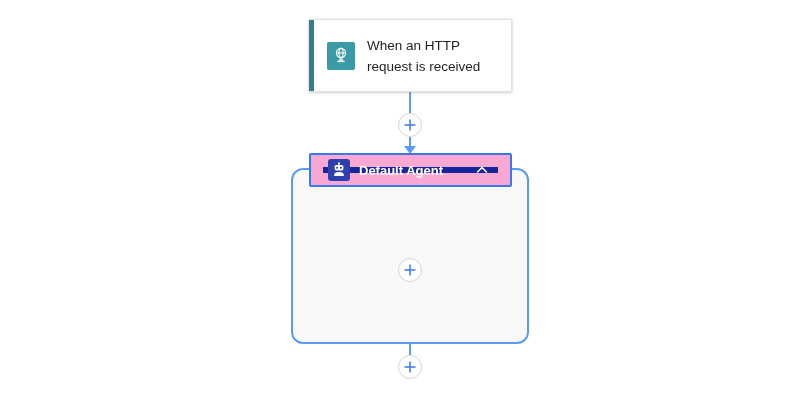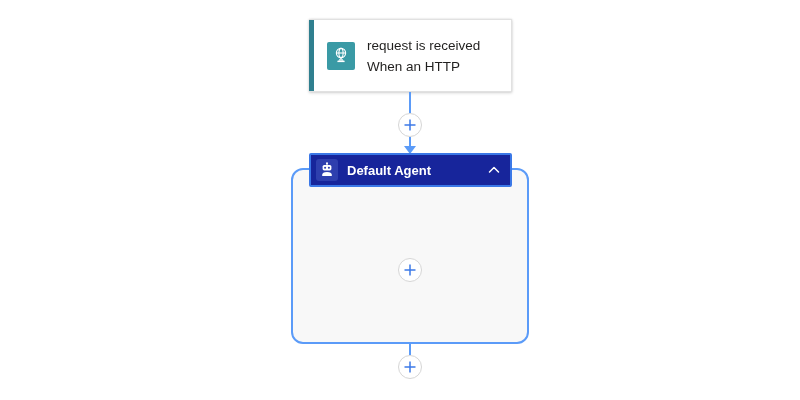--- a/index.html
+++ b/index.html
@@ -114,22 +114,22 @@
   
   .agent-header-wrap {
     position: absolute;
     left: 309px;
     top: 153px;
     width: 203px;
     height: 34px;
     border: 2px solid #3b78e7;
     border-radius: 2px;
     box-sizing: border-box;
-    padding: 0;
-    background: #c2410c;
+    padding: 12px;
+    background: #f9a8d4;
   }
   .agent-header {
     width: 100%;
     height: 100%;
     background: #17259b;
     display: flex;
     align-items: center;
     box-sizing: border-box;
     cursor: pointer;
   }
@@ -185,22 +185,22 @@
         <circle cx="10" cy="7" r="4.6" fill="none" stroke="#ffffff" stroke-width="1.2"></circle>
         <ellipse cx="10" cy="7" rx="2.1" ry="4.6" fill="none" stroke="#ffffff" stroke-width="1.1"></ellipse>
         <line x1="5.4" y1="7" x2="14.6" y2="7" stroke="#ffffff" stroke-width="1.1"></line>
         <line x1="10" y1="11.6" x2="10" y2="15" stroke="#ffffff" stroke-width="1.2"></line>
         <line x1="6.4" y1="15.4" x2="13.6" y2="15.4" stroke="#ffffff" stroke-width="1.4"></line>
         <line x1="7.6" y1="15.4" x2="9.4" y2="12.6" stroke="#ffffff" stroke-width="1"></line>
         <line x1="12.4" y1="15.4" x2="10.6" y2="12.6" stroke="#ffffff" stroke-width="1"></line>
       </svg>
     </div>
     <div class="trigger-label">
+      <div>When an HTTP</div>
       <div>request is received</div>
-      <div>When an HTTP</div>
     </div>
   </div>
 
   <div class="conn" style="left:409px; top:92px; height:21px;"></div>
 
   <div class="plus-btn" style="left:398px; top:113px;">
     <svg width="14" height="14" viewBox="0 0 14 14" aria-hidden="true">
       <line x1="7" y1="1.5" x2="7" y2="12.5" stroke="#3b78e7" stroke-width="1.5"></line>
       <line x1="1.5" y1="7" x2="12.5" y2="7" stroke="#3b78e7" stroke-width="1.5"></line>
     </svg>

